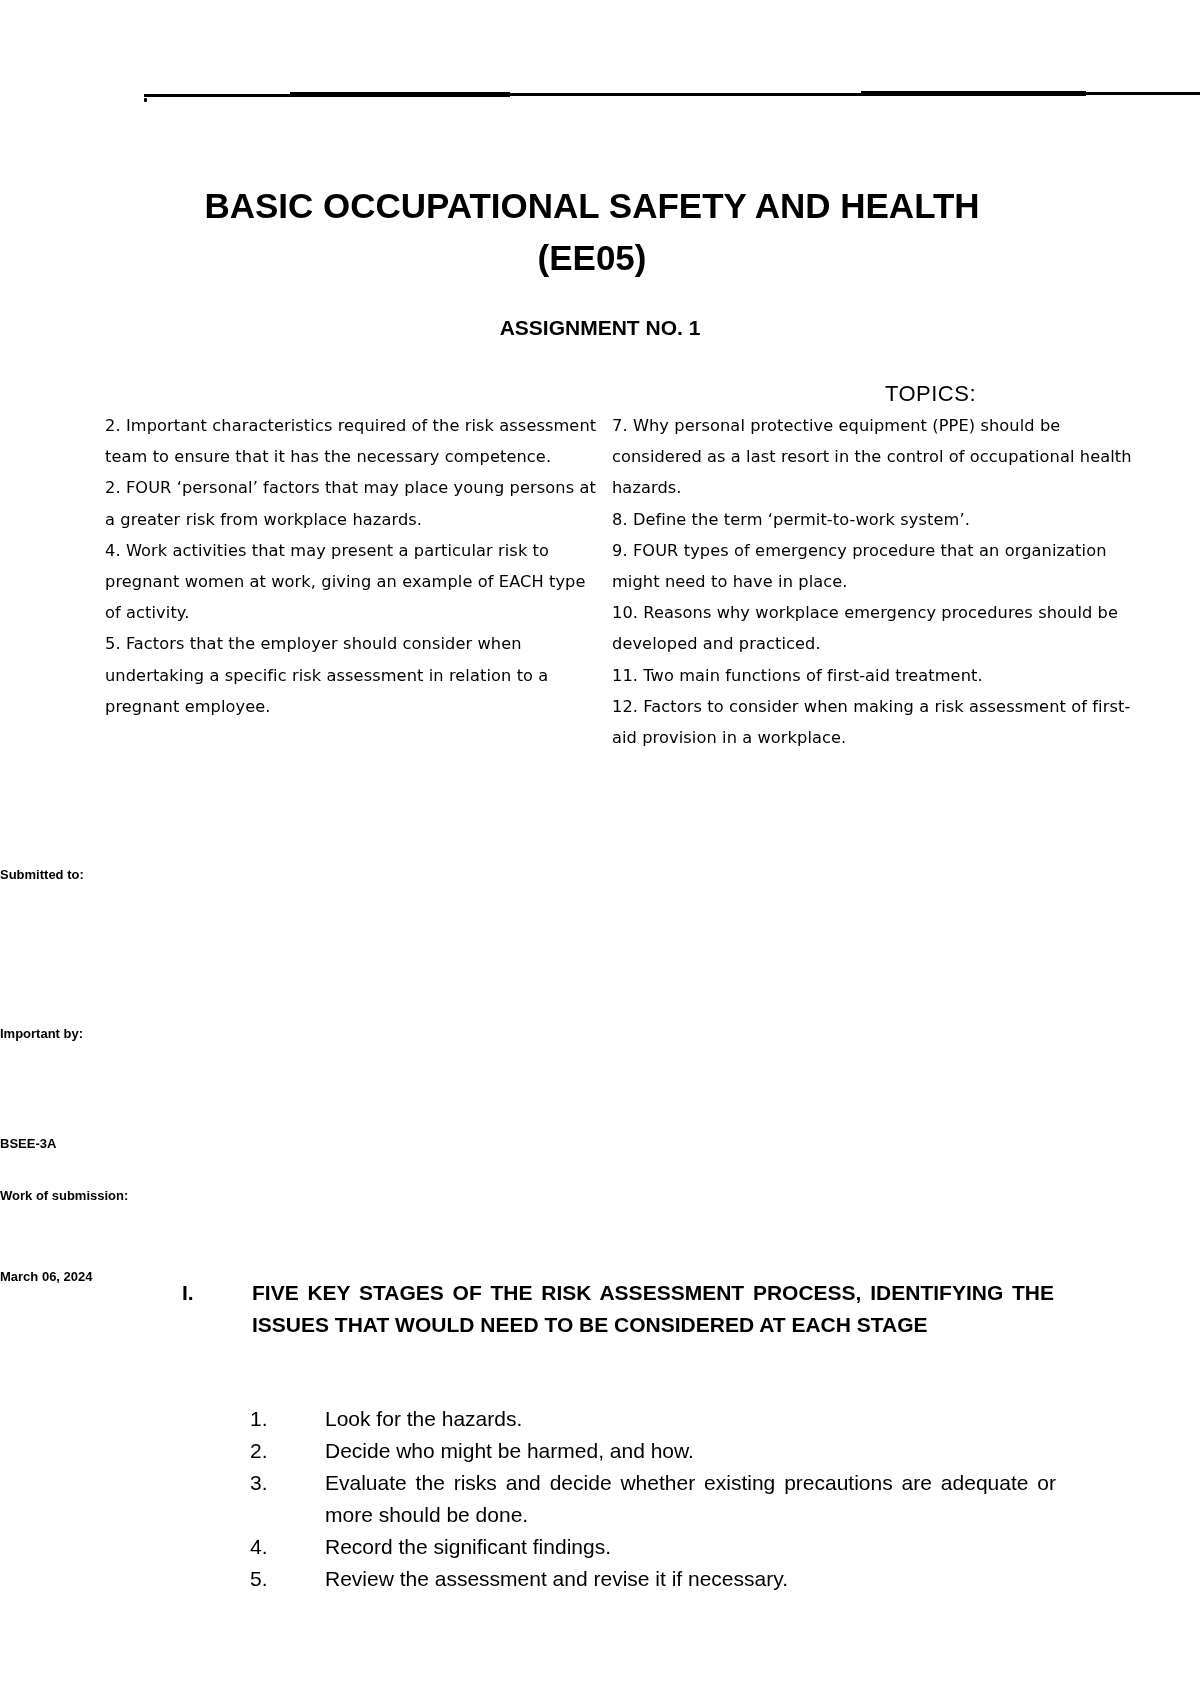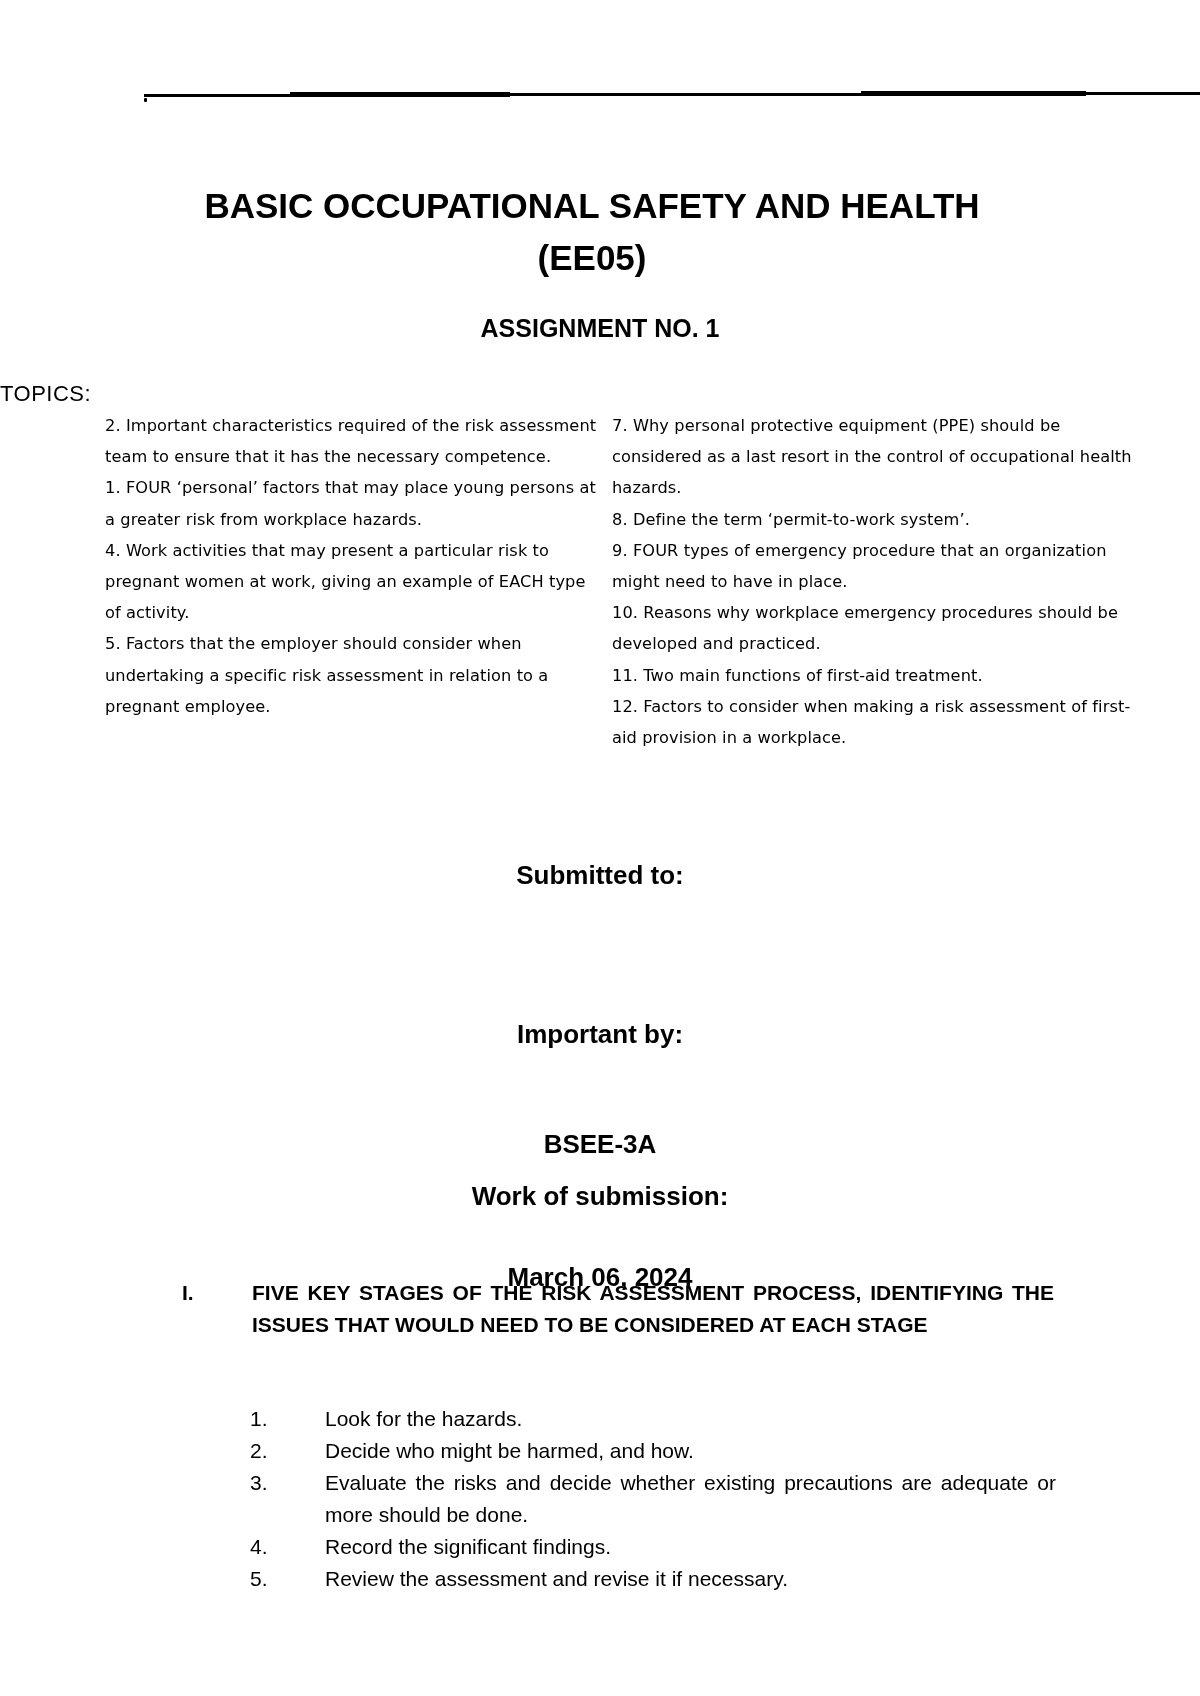--- a/index.html
+++ b/index.html
@@ -9,38 +9,38 @@
     }
     .rule-seg { position: absolute; background: #000; }
     .rule-dot { position: absolute; left: 144px; top: 98px; width: 3px; height: 4px; background: #000; border-radius: 1px; }
 
     .title {
       position: absolute; left: 0; width: 1184px; text-align: center;
       font-weight: bold; font-size: 35px; line-height: 52px;
     }
     .assignment {
       position: absolute; left: 0; width: 1200px; top: 308px; text-align: center;
-      font-weight: bold; font-size: 25px; line-height: 40px;
+      font-weight: bold; font-size: 21px; line-height: 40px;
     }
     .topics-label {
-      position: absolute; left: 0; width: 976px; top: 380px; text-align: left;
+      position: absolute; left: 0; width: 976px; top: 380px; text-align: right;
       font-size: 22px; line-height: 28px; letter-spacing: 0.5px;
     }
     .topics-col {
       position: absolute; top: 410px;
       font-family: "DejaVu Sans", sans-serif; font-size: 16.2px; line-height: 31.2px;
       letter-spacing: 0.1px;
     }
     .topics-col.left { left: 105px; width: 500px; }
     .topics-col.right { left: 612px; width: 520px; }
     .topic-item { display: block; }
 
     .center-bold {
-      position: absolute; left: 0; width: 1200px; text-align: center;
-      font-weight: bold; font-size: 26px; line-height: 28px;
+      position: absolute; left: 0; width: 1200px; text-align: left;
+      font-weight: bold; font-size: 13px; line-height: 28px;
     }
 
     .section-heading {
       position: absolute; left: 182px; top: 1277px; width: 872px;
       font-weight: bold; font-size: 21px; line-height: 32px;
     }
     .section-num { position: absolute; left: 0; top: 0; }
     .section-text {
       position: absolute; left: 70px; width: 802px; top: 0;
       text-align: justify; text-align-last: left;
@@ -67,21 +67,21 @@
 </div>
 
 <div class="title" style="top:180px;">BASIC OCCUPATIONAL SAFETY AND HEALTH</div>
 <div class="title" style="top:232px;">(EE05)</div>
 
 <div class="assignment">ASSIGNMENT NO. 1</div>
 <div class="topics-label">TOPICS:</div>
 
 <div class="topics-col left">
   <span class="topic-item">2. Important characteristics required of the risk assessment team to ensure that it has the necessary competence.</span>
-  <span class="topic-item">1. FOUR ‘personal’ factors that may place young persons at a greater risk from workplace hazards.</span>
+  <span class="topic-item">2. FOUR ‘personal’ factors that may place young persons at a greater risk from workplace hazards.</span>
   <span class="topic-item">4. Work activities that may present a particular risk to pregnant women at work, giving an example of EACH type of activity.</span>
   <span class="topic-item">5.  Factors that the employer should consider when undertaking a specific risk assessment in relation to a pregnant employee.</span>
 </div>
 
 <div class="topics-col right">
   <span class="topic-item">7. Why personal protective equipment (PPE) should be considered as a last resort in the control of occupational health hazards.</span>
   <span class="topic-item">8. Define the term ‘permit-to-work system’.</span>
   <span class="topic-item">9.  FOUR types of emergency procedure that an organization might need to have in place.</span>
   <span class="topic-item">10. Reasons why workplace emergency procedures should be developed and practiced.</span>
   <span class="topic-item">11. Two main functions of first-aid treatment.</span>

